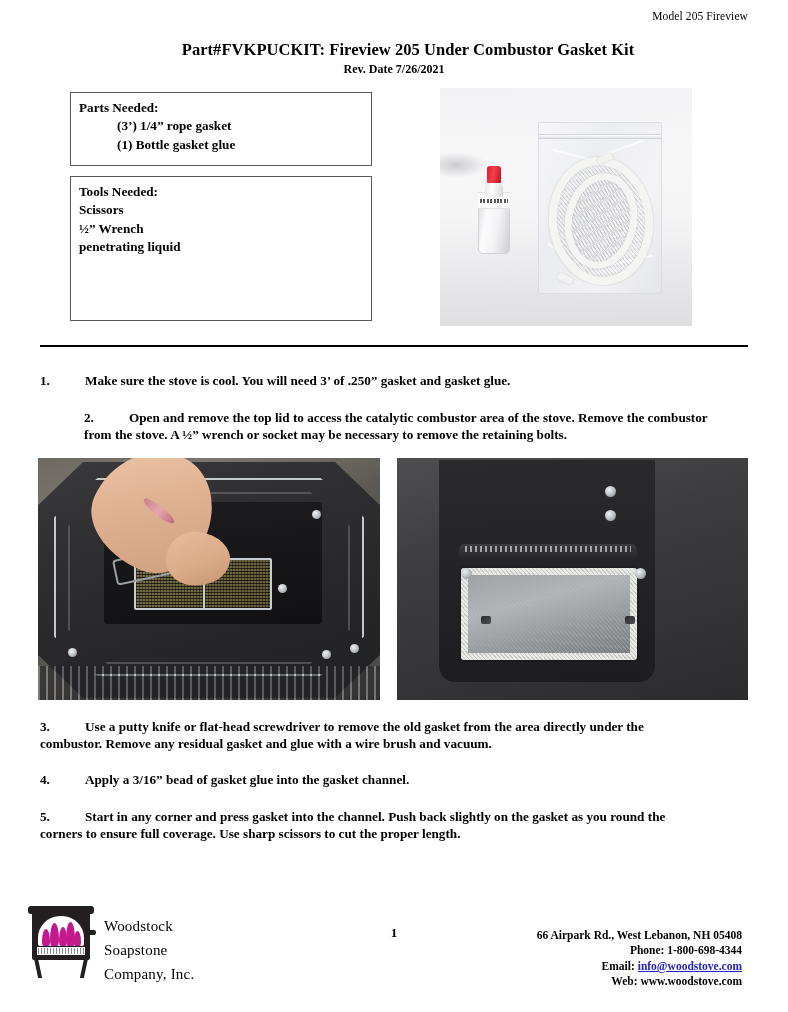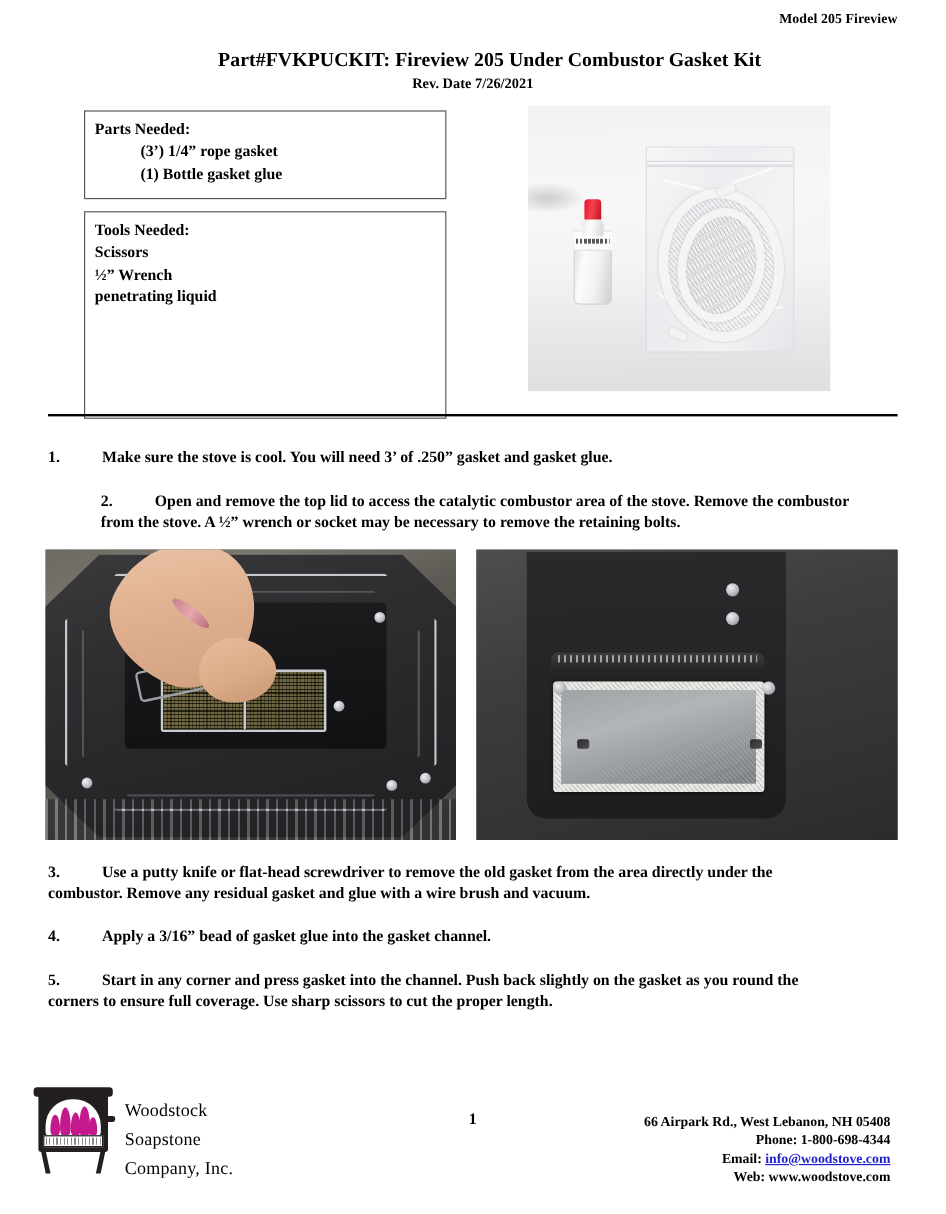--- a/index.html
+++ b/index.html
@@ -13,21 +13,21 @@
     font-family: "Liberation Serif", "DejaVu Serif", serif;
     color: #000000;
     overflow: hidden;
   }
 
   
   #doc-header {
     position: absolute;
     top: 10px; right: 40px;
     font-size: 11.5px;
-    font-weight: bold;
+    font-weight: normal;
     letter-spacing: .1px;
   }
 
   
   #title-block {
     position: absolute;
     top: 40px; left: 0; width: 788px;
     text-align: center;
   }
   #doc-title {
@@ -49,21 +49,21 @@
     position: absolute;
     left: 70px; width: 302px;
     border: 1.3px solid #5a5a5a;
     background: #ffffff;
     padding: 6px 0 6px 8px;
     font-size: 13.2px;
     line-height: 18.3px;
     font-weight: bold;
   }
   #parts-box { top: 92px; height: 74px; }
-  #tools-box { top: 176px; height: 173px; }
+  #tools-box { top: 176px; height: 145px; }
   .spec-line { white-space: pre; }
   .spec-line.indented { padding-left: 38px; }
 
   
   #kit-photo {
     position: absolute;
     top: 88px; left: 440px;
     width: 252px; height: 238px;
     background:
       linear-gradient(178deg,#f2f2f4 0%,#f7f7f8 30%,#f4f4f5 62%,#ededee 100%);

